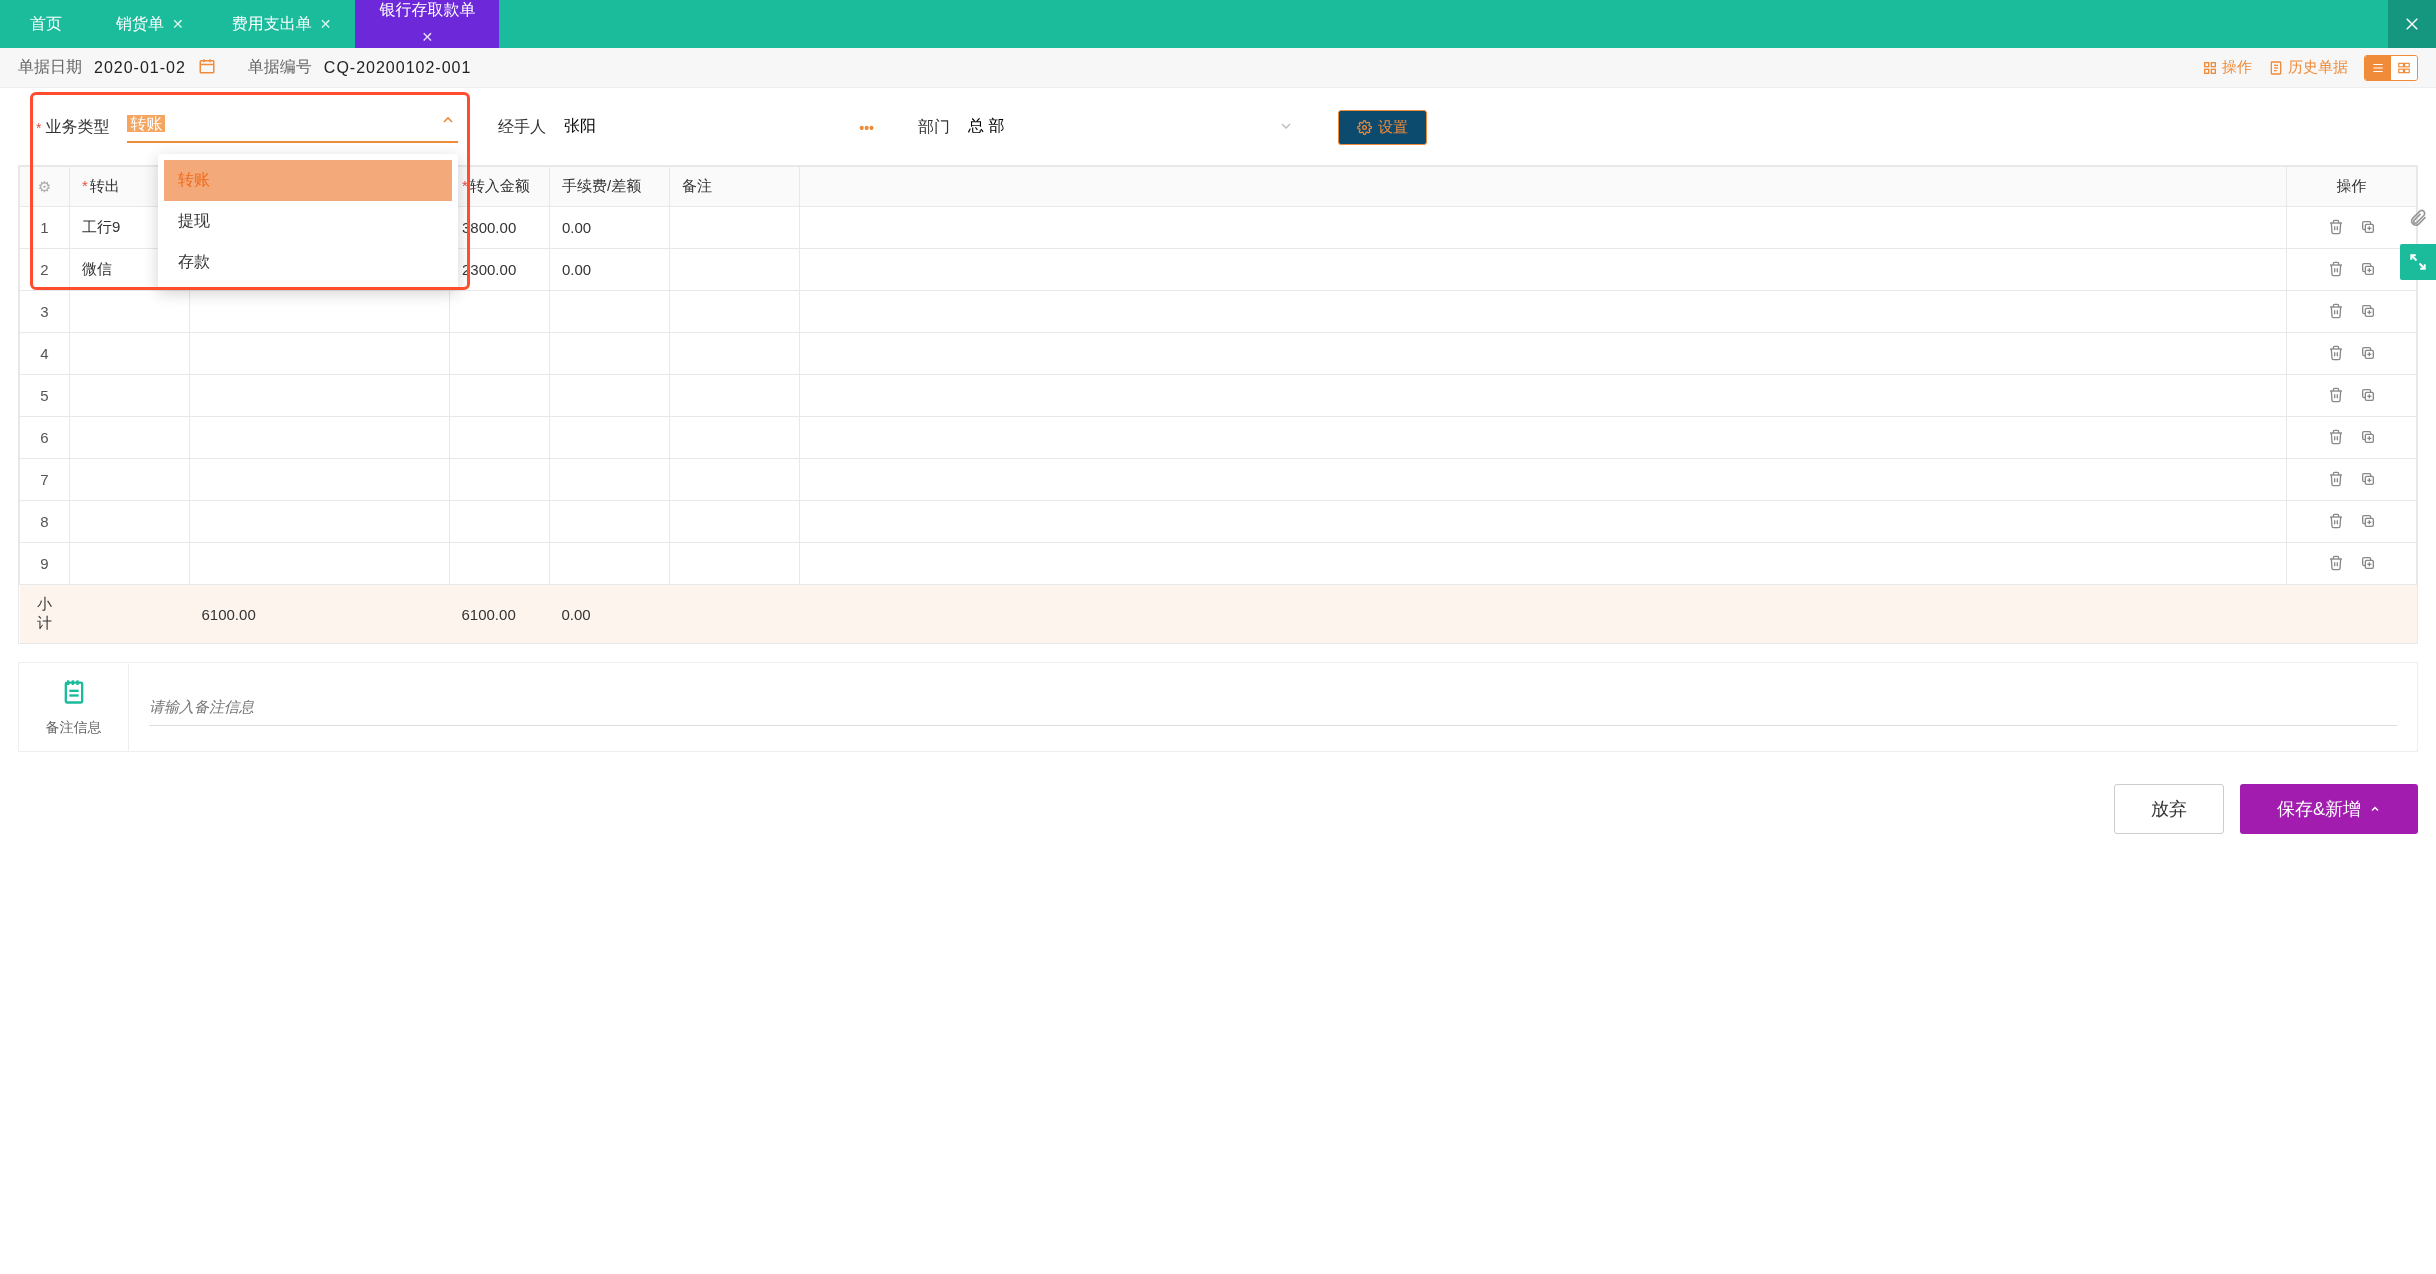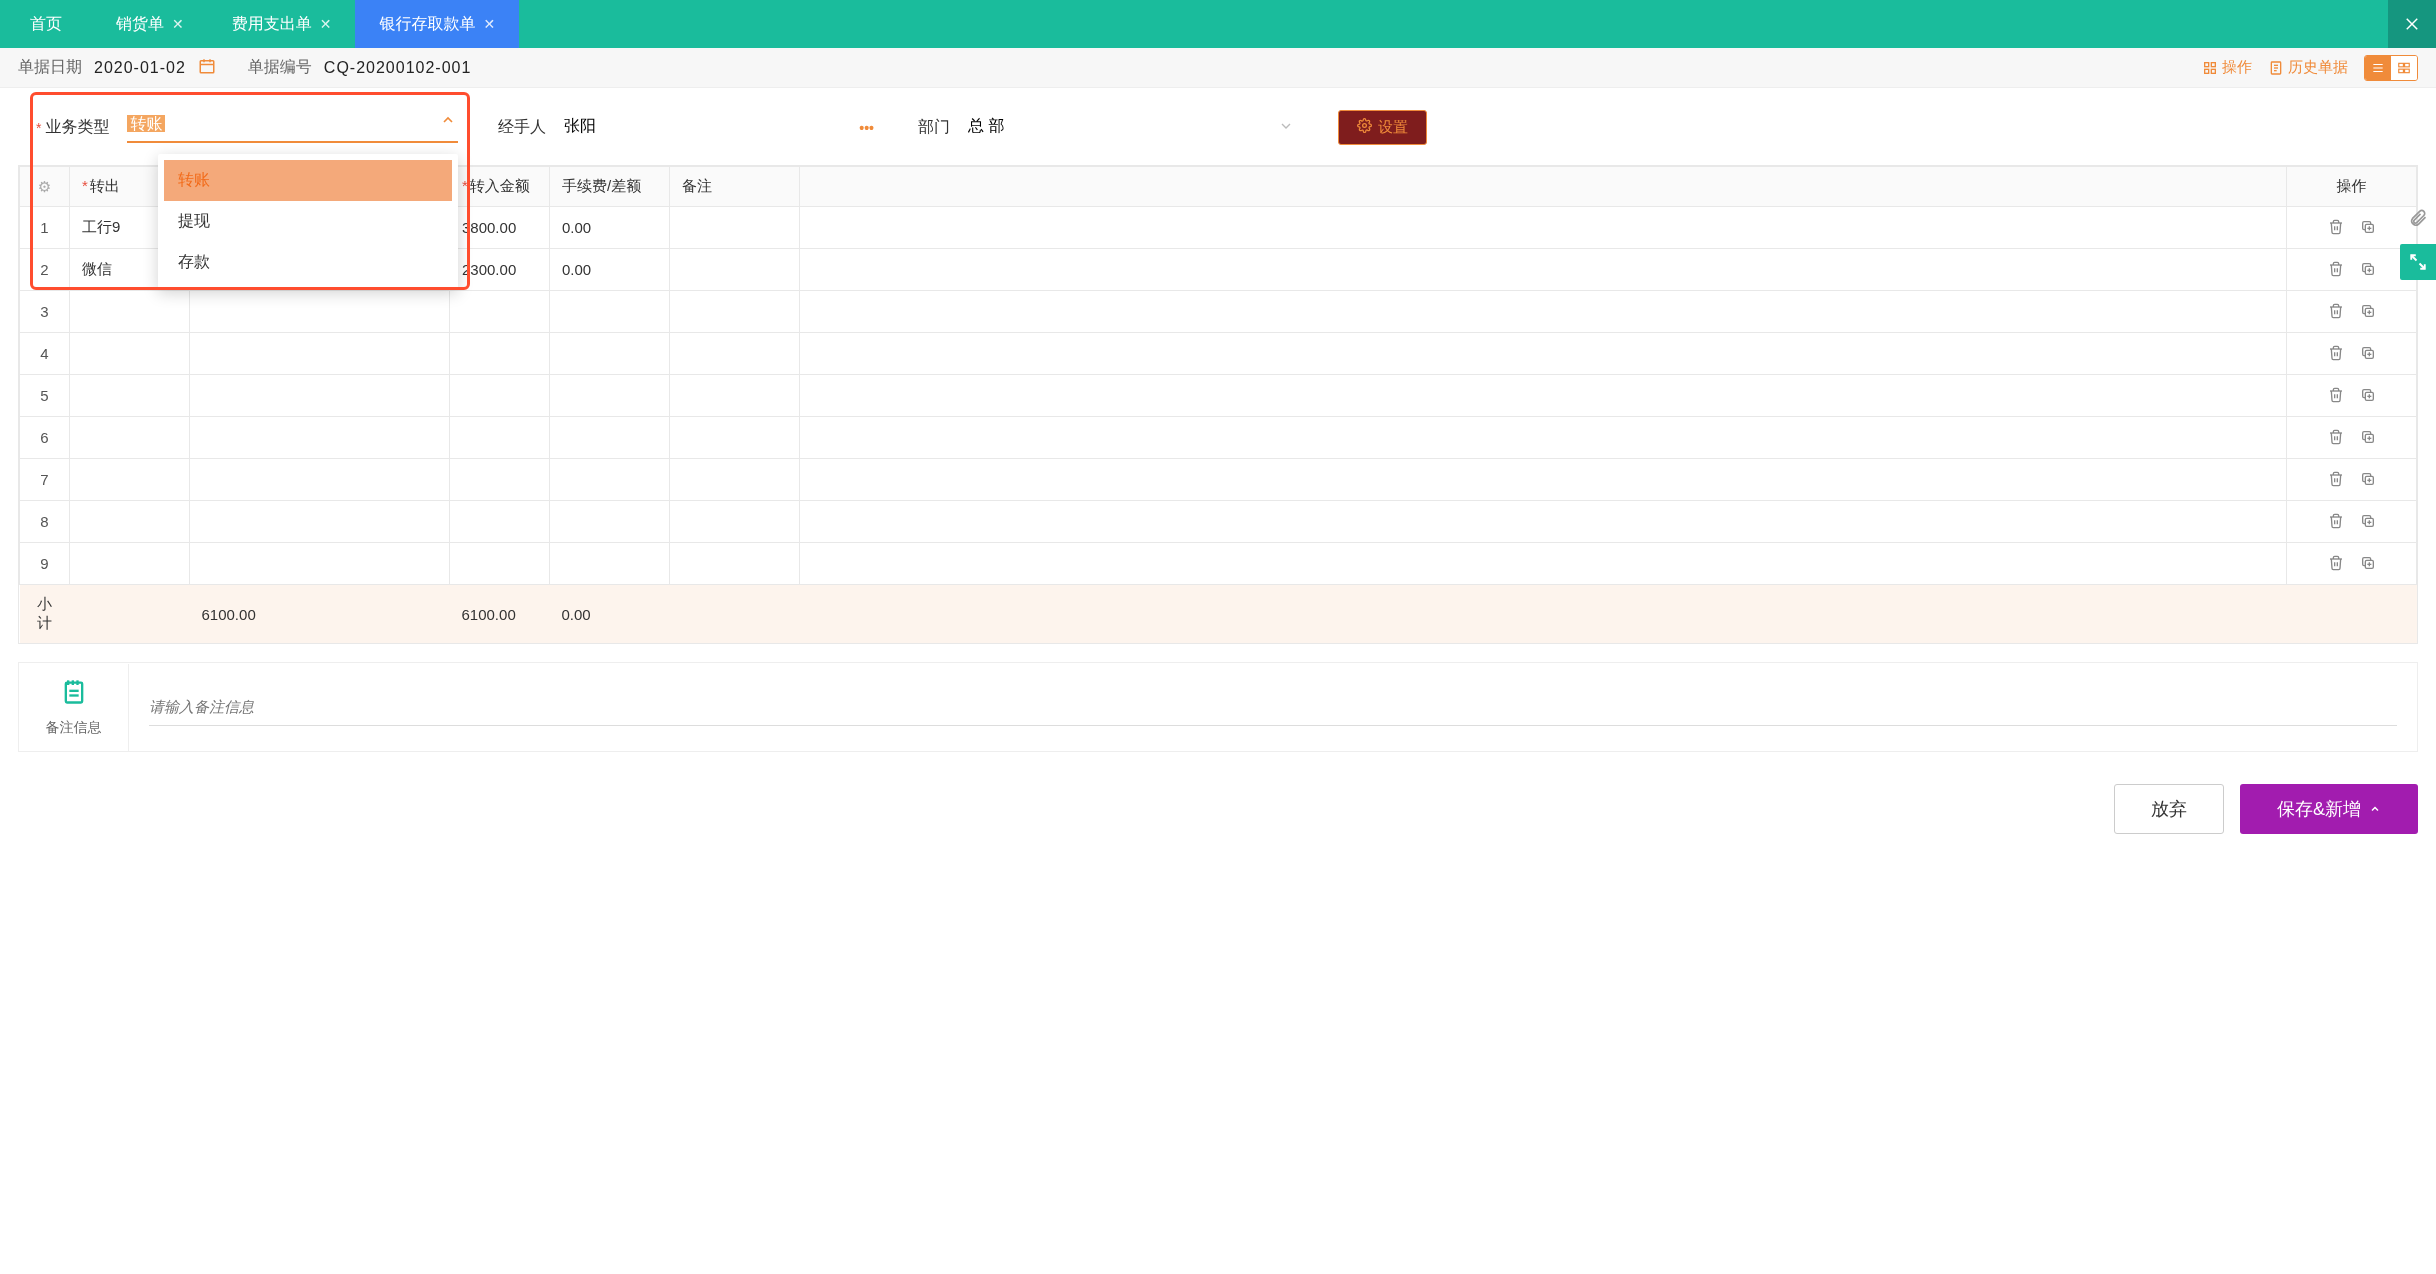--- a/index.html
+++ b/index.html
@@ -2,21 +2,21 @@
 <html><head>
 <meta charset="utf-8">
 <style>
 * { margin: 0; padding: 0; box-sizing: border-box; }
 body { font-family: -apple-system, "PingFang SC", "Microsoft YaHei", sans-serif; font-size: 14px; color: #333; background: #fff; }
 
 
 .tabbar { display: flex; align-items: stretch; background: #1abc9c; height: 48px; position: relative; }
 .tab { display: flex; align-items: center; padding: 0 24px; color: #fff; font-size: 16px; cursor: pointer; gap: 8px; white-space: nowrap; }
 .tab.home { padding: 0 30px; text-align: right; }
-.tab.active { background: #3b82f6; }
+.tab.active { background: #6d28d9; flex-direction: column; }
 .tab .close { font-size: 14px; opacity: 0.85; }
 .tabbar-close { position: absolute; right: 0; top: 0; width: 48px; height: 48px; background: #15967f; display: flex; align-items: center; justify-content: center; cursor: pointer; }
 .tabbar-close svg { stroke: #fff; }
 
 
 .infobar { display: flex; align-items: center; height: 40px; background: #f7f7f7; padding: 0 18px; font-size: 16px; color: #555; gap: 12px; border-bottom: 1px solid #eee; }
 .infobar .label { color: #666; }
 .infobar .value { color: #222; letter-spacing: 1px; }
 .cal-icon { width: 18px; height: 18px; color: #f08b3a; }
 .infobar .spacer { flex: 1; }
@@ -30,21 +30,21 @@
 
 .content-wrap { padding: 12px 18px; position: relative; }
 .form-row { display: flex; align-items: center; gap: 40px; padding: 10px 0 20px; }
 .field { display: flex; align-items: center; flex: 1; position: relative; }
 .field .req { color: #e74c3c; margin-right: 4px; }
 .field .flabel { color: #333; font-size: 16px; margin-right: 18px; white-space: nowrap; }
 .field .finput { flex: 1; border: none; border-bottom: 2px solid transparent; font-size: 16px; padding: 6px 28px 6px 0; background: transparent; }
 .field .chev-icon { position: absolute; right: 4px; color: #f08b3a; cursor: pointer; }
 .field .dots-icon { position: absolute; right: 4px; color: #f08b3a; cursor: pointer; font-weight: bold; }
 .field .chev-gray { color: #bbb; }
-.btn-settings { border: 1px solid #f08b3a; color: #f08b3a; background: #7f1d1d; padding: 7px 18px; border-radius: 3px; display: flex; align-items: flex-start; gap: 6px; cursor: pointer; font-size: 15px; }
+.btn-settings { border: 1px solid #f08b3a; color: #f08b3a; background: #0c4a6e; padding: 7px 18px; border-radius: 3px; display: flex; align-items: center; gap: 6px; cursor: pointer; font-size: 15px; }
 
 
 .highlight-box { position: absolute; border: 3px solid #ff4d2e; border-radius: 6px; pointer-events: none; z-index: 50; }
 
 
 .dropdown { position: absolute; background: #fff; box-shadow: 0 4px 16px rgba(0,0,0,0.18); border-radius: 2px; z-index: 40; padding: 6px; min-width: 300px; }
 .dropdown .opt { padding: 10px 14px; font-size: 16px; cursor: pointer; }
 .dropdown .opt.selected { background: #f4a97a; color: #f26b1a; }
 .dropdown .opt:not(.selected) { color: #333; }
 

